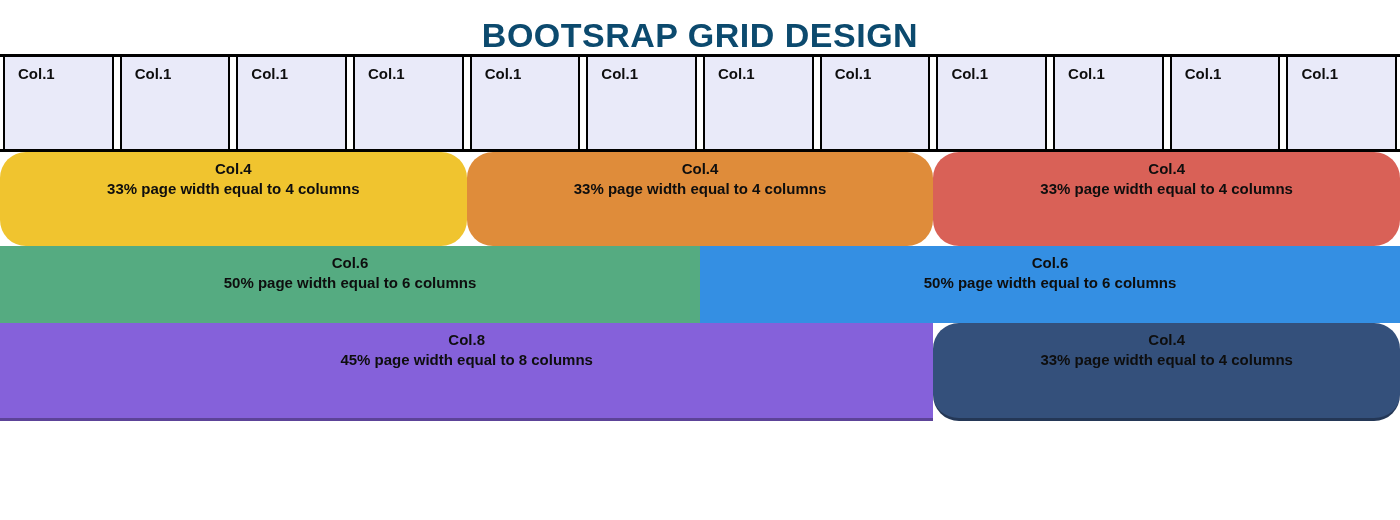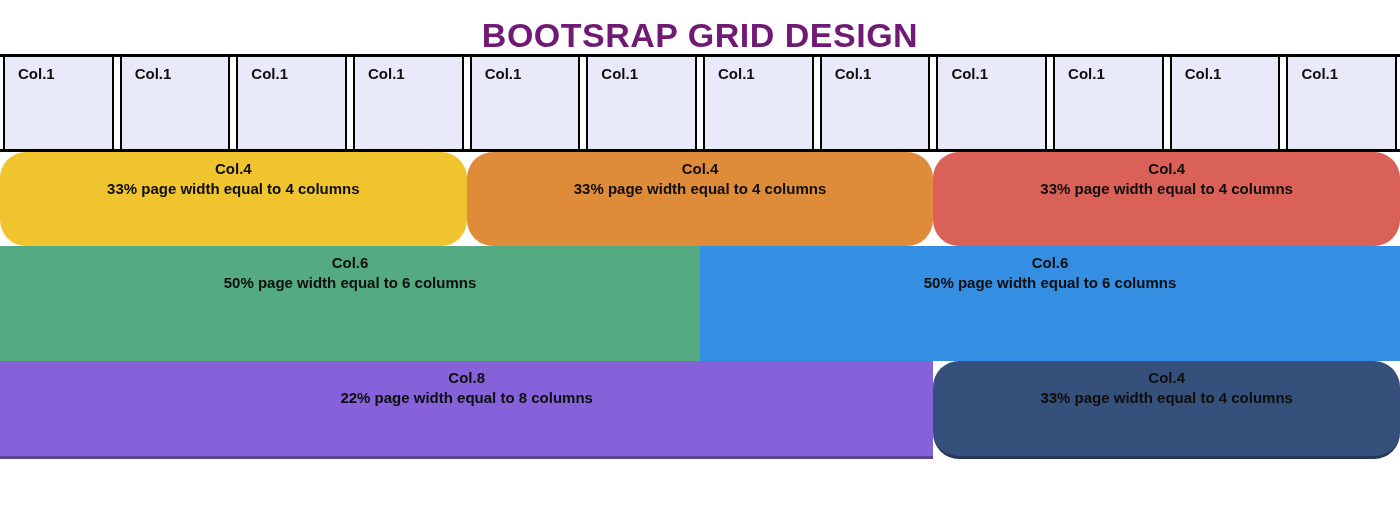--- a/index.html
+++ b/index.html
@@ -10,21 +10,21 @@
     font-family: "Liberation Sans", "DejaVu Sans", sans-serif;
     overflow: hidden;
   }
   .page-title {
     padding-top: 16px;
     font-size: 34px;
     line-height: 38px;
     font-weight: bold;
     text-align: center;
     letter-spacing: 0.5px;
-    color: #701a75;
+    color: #0c4a6e;
   }
   .grid {
     width: 1400px;
   }
   
   .row-units {
     display: flex;
     height: 98px;
     border-top: 3px solid #000;
     border-bottom: 3px solid #000;
@@ -36,21 +36,21 @@
     border-left: 2px solid #000;
     border-right: 2px solid #000;
     padding: 8px 0 0 13px;
     font-size: 15px;
     font-weight: bold;
     color: #0E0E0E;
   }
   
   .row-blocks { display: flex; }
   .row-thirds  { height: 94px; }
-  .row-halves  { height: 115px; align-items: center; }
+  .row-halves  { height: 77px; align-items: center; }
   .row-last    { height: 98px; }
   .block {
     height: 100%;
     padding-top: 7px;
     text-align: center;
     color: #0E0E0E;
   }
   .row-last .block { border-bottom: 3px solid rgba(0,0,0,0.30); }
   .block-label, .block-desc {
     font-size: 15px;
@@ -105,21 +105,21 @@
     </div>
     <div class="block w-50" style="background-color: rgb(52, 143, 227);">
       <div class="block-label">Col.6</div>
       <div class="block-desc">50% page width equal to 6 columns</div>
     </div>
   </div>
 
   <div class="row-blocks row-last">
     <div class="block w-66" style="background-color: rgb(133, 97, 218);">
       <div class="block-label">Col.8</div>
-      <div class="block-desc">22% page width equal to 8 columns</div>
+      <div class="block-desc">45% page width equal to 8 columns</div>
     </div>
     <div class="block w-33" style="background-color: rgb(52, 80, 123);">
       <div class="block-label">Col.4</div>
       <div class="block-desc">33% page width equal to 4 columns</div>
     </div>
   </div>
 
 </div>
 
 </body></html>

